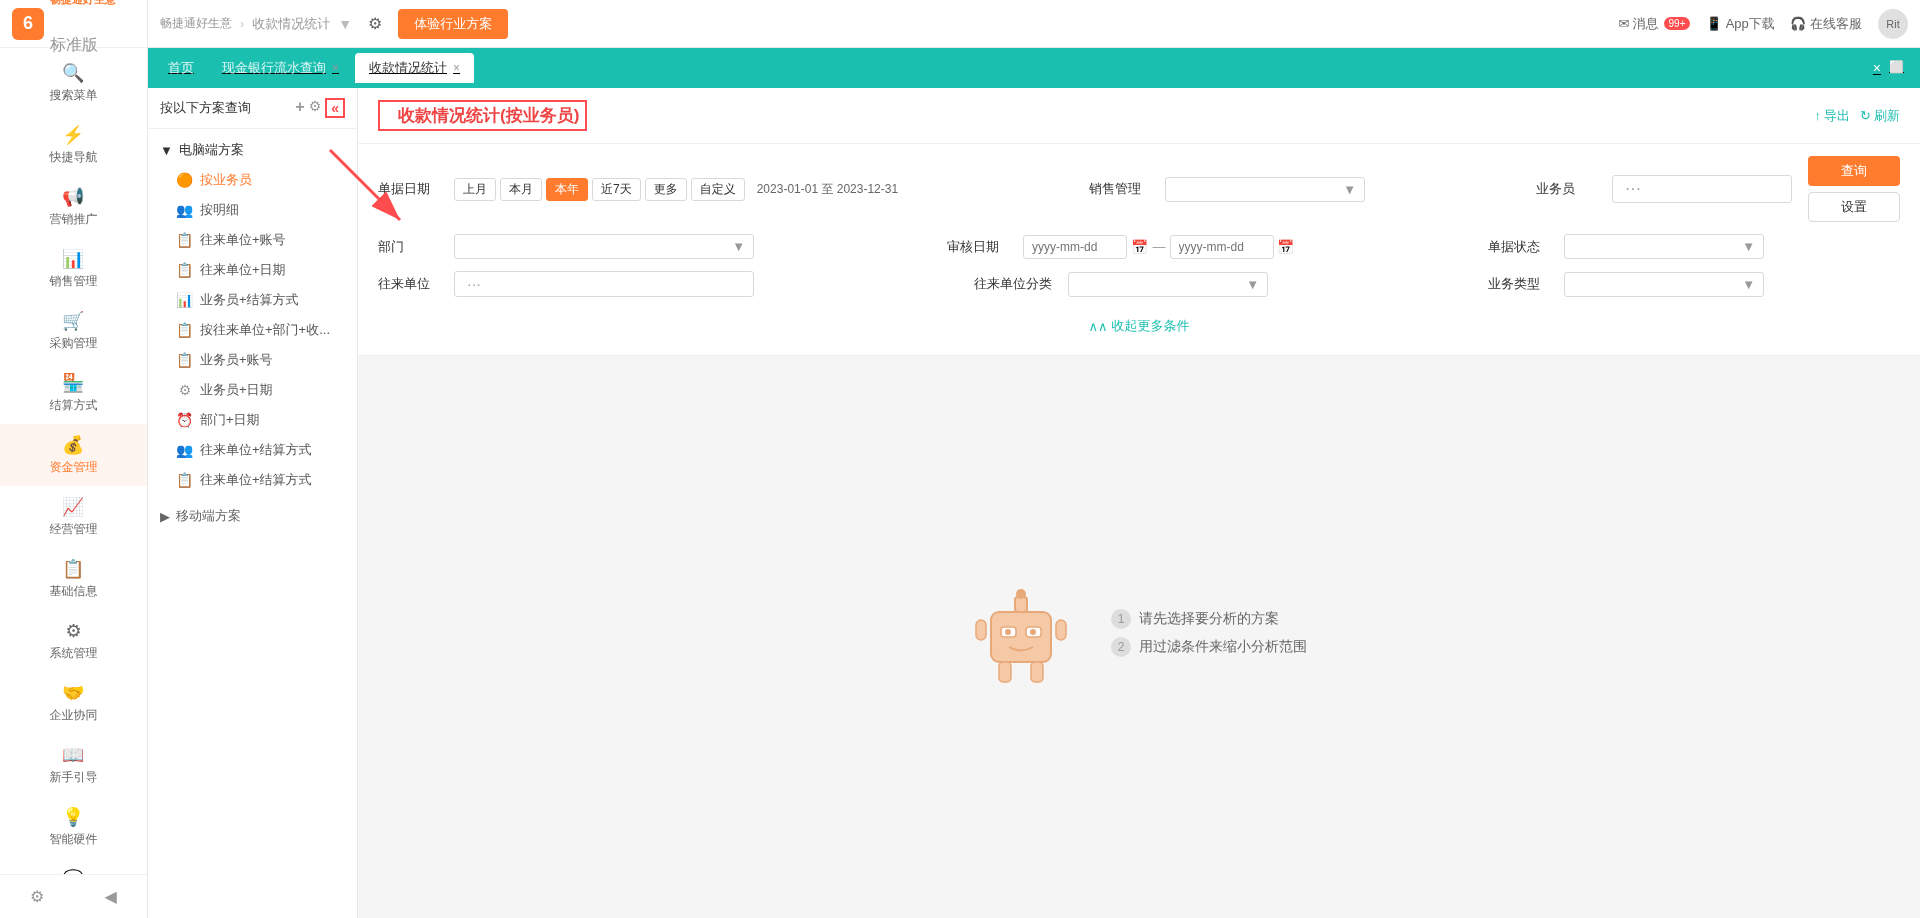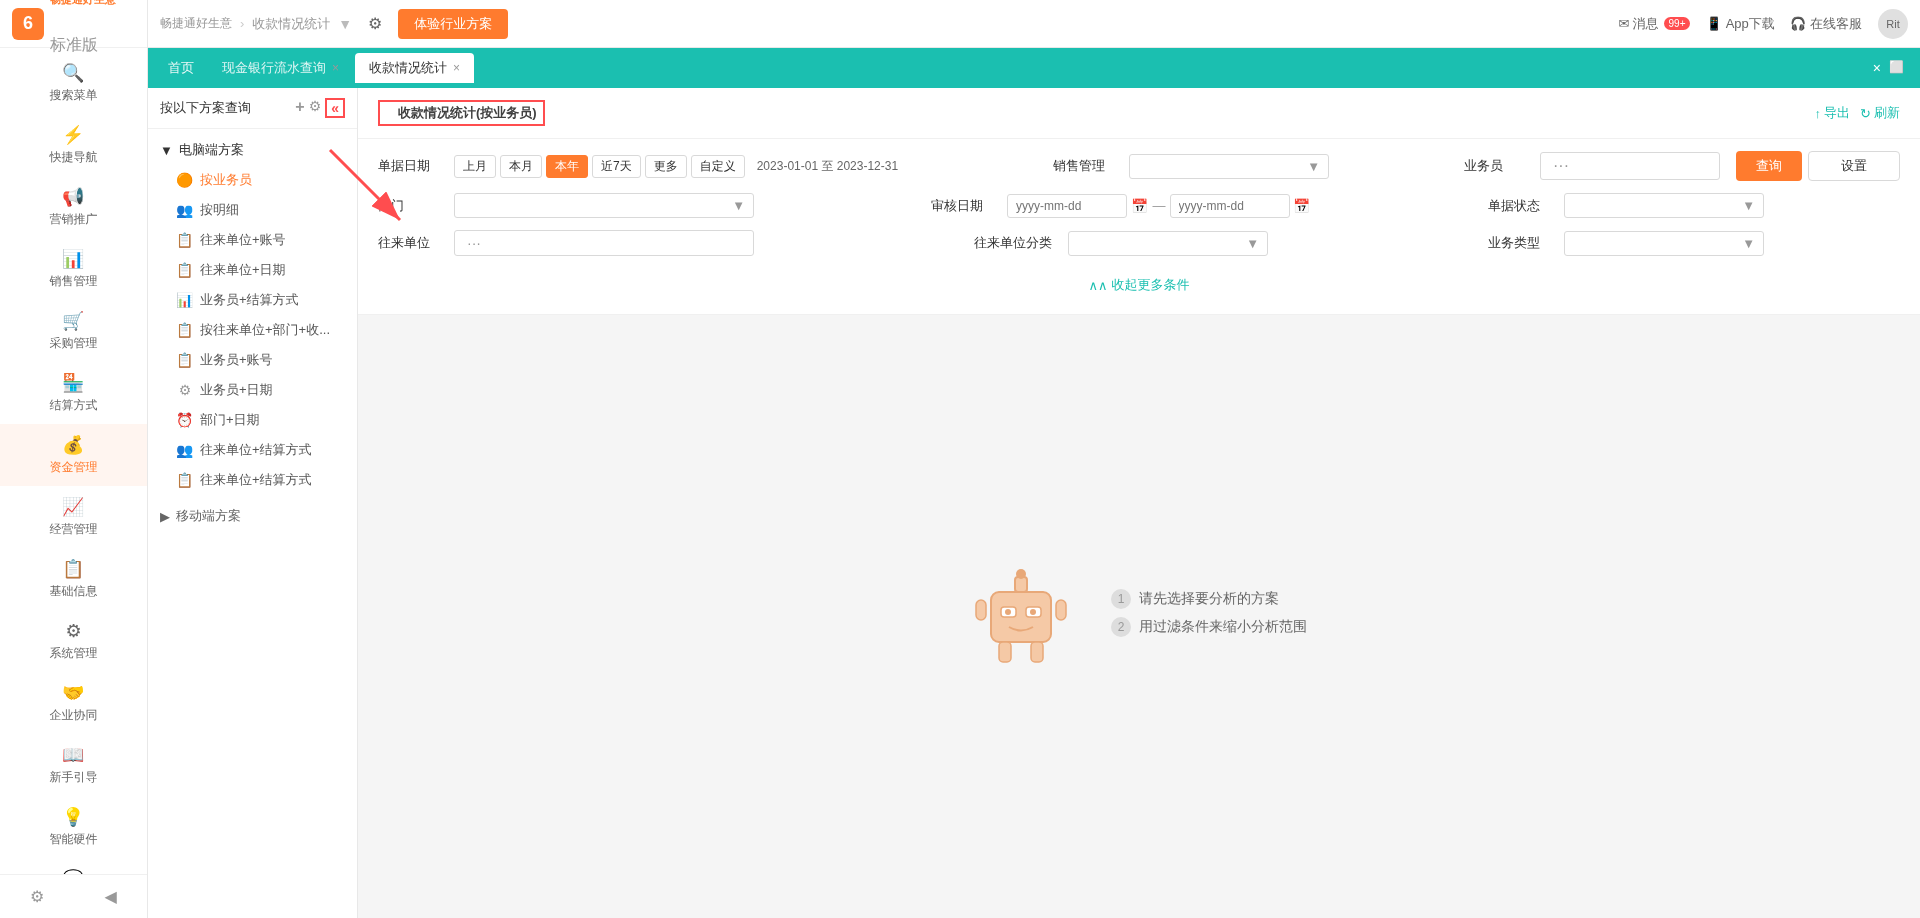--- a/index.html
+++ b/index.html
@@ -27,21 +27,21 @@
     .topbar-breadcrumb { color: #999; font-size: 13px; }
     .topbar-spacer { flex: 1; }
     .topbar-btn { display: flex; align-items: center; gap: 4px; padding: 6px 16px; border-radius: 4px; font-size: 13px; cursor: pointer; }
     .topbar-btn.orange { background: #ff7b2e; color: white; border: none; }
     .topbar-gear { width: 30px; height: 30px; display: flex; align-items: center; justify-content: center; color: #666; cursor: pointer; font-size: 16px; }
     .topbar-icons { display: flex; align-items: center; gap: 16px; color: #666; font-size: 13px; }
     .badge { background: #ff4d4f; color: white; border-radius: 10px; padding: 1px 5px; font-size: 10px; margin-left: 2px; }
     .topbar-user { width: 30px; height: 30px; background: #ddd; border-radius: 50%; }
 
     
-    .tabs { height: 40px; background: #1bbfb0; display: flex; align-items: center; padding: 0 8px; gap: 2px; }
+    .tabs { height: 40px; background: #1bbfb0; display: flex; align-items: center; padding: 0 8px; gap: 2px; text-decoration: underline; }
     .tab { display: flex; align-items: center; gap: 6px; padding: 6px 14px; border-radius: 4px 4px 0 0; cursor: pointer; font-size: 13px; color: rgba(255,255,255,0.85); }
     .tab.active { background: #fff; color: #333; }
     .tab-close { font-size: 12px; color: #999; cursor: pointer; }
     .tab-home { color: rgba(255,255,255,0.9); padding: 6px 12px; }
     .tabs-spacer { flex: 1; }
     .tabs-controls { display: flex; gap: 8px; color: white; font-size: 16px; cursor: pointer; padding: 0 8px; }
 
     
     .content { flex: 1; display: flex; overflow: hidden; }
 
@@ -55,21 +55,21 @@
     .filter-panel { background: #fff; padding: 12px 20px; border-bottom: 1px solid #f0f0f0; }
     .filter-row { display: flex; align-items: center; gap: 16px; margin-bottom: 12px; }
     .filter-label { color: #333; font-size: 13px; min-width: 60px; flex-shrink: 0; }
     .filter-date-btns { display: flex; gap: 4px; align-items: center; }
     .date-btn { padding: 2px 8px; border: 1px solid #d9d9d9; border-radius: 3px; font-size: 12px; cursor: pointer; color: #333; background: #fff; }
     .date-btn.active { background: #ff7b2e; color: white; border-color: #ff7b2e; }
     .date-range { color: #666; font-size: 12px; margin-left: 8px; }
     .filter-select { display: flex; align-items: center; border: 1px solid #d9d9d9; border-radius: 3px; padding: 4px 8px; background: #fff; min-width: 180px; cursor: pointer; gap: 4px; }
     .filter-select .arrow { margin-left: auto; color: #999; }
     .filter-input-group { display: flex; align-items: center; gap: 4px; }
-    .date-input { border: 1px solid #d9d9d9; border-radius: 3px; padding: 4px 8px; font-size: 12px; color: #bbb; background: #fff; width: 120px; }
+    .date-input { border: 1px solid #d9d9d9; border-radius: 3px; padding: 4px 8px; font-size: 12px; color: #bbb; background: #fff; width: 104px; }
     .filter-divider { color: #999; }
     .collapse-btn { display: flex; align-items: center; gap: 4px; color: #1bbfb0; font-size: 13px; cursor: pointer; justify-content: center; padding: 8px; }
 
     
     .scheme-panel { width: 210px; background: #fff; border-right: 1px solid #e8e8e8; flex-shrink: 0; }
     .scheme-header { padding: 10px 12px; display: flex; align-items: center; gap: 6px; border-bottom: 1px solid #f0f0f0; font-size: 13px; color: #333; }
     .scheme-header-actions { margin-left: auto; display: flex; gap: 4px; color: #999; cursor: pointer; }
     .scheme-group { padding: 6px 0; }
     .scheme-group-title { padding: 6px 12px; display: flex; align-items: center; gap: 6px; color: #333; font-size: 13px; cursor: pointer; }
     .scheme-item { padding: 6px 12px 6px 28px; display: flex; align-items: center; gap: 6px; color: #555; font-size: 13px; cursor: pointer; }
@@ -78,21 +78,21 @@
     .scheme-item-icon.gray { color: #999; }
 
     
     .bottom-content { flex: 1; background: #f5f5f5; display: flex; flex-direction: column; align-items: center; justify-content: center; }
     .empty-state { display: flex; flex-direction: column; align-items: center; gap: 16px; }
     .empty-tips { color: #666; font-size: 14px; }
     .empty-tip-item { display: flex; align-items: center; gap: 8px; margin-bottom: 8px; }
     .tip-num { width: 20px; height: 20px; border-radius: 50%; background: #ddd; display: flex; align-items: center; justify-content: center; font-size: 12px; color: #999; flex-shrink: 0; }
 
     
-    .action-btns { display: flex; flex-direction: row; gap: 6px; margin-left: auto; }
+    .action-btns { display: flex; flex-direction: column; gap: 6px; margin-left: auto; }
     .query-btn { background: #ff7b2e; color: white; border: none; padding: 6px 20px; border-radius: 4px; font-size: 13px; cursor: pointer; }
     .settings-btn { background: #fff; color: #333; border: 1px solid #d9d9d9; padding: 5px 32px; border-radius: 4px; font-size: 13px; cursor: pointer; }
 
     .more-icon { color: #999; cursor: pointer; font-size: 16px; }
 
     
     .red-box { border: 2px solid #ff4d4f; display: inline-block; padding: 2px 6px; }
 
     
     .mobile-scheme { padding: 6px 12px; display: flex; align-items: center; gap: 6px; color: #666; font-size: 13px; cursor: pointer; }
@@ -292,21 +292,21 @@
         <div class="mobile-scheme">
           <span>▶</span>
           <span>移动端方案</span>
         </div>
       </div>
 
       <div class="page-wrapper">
 
         <div class="page-header">
           <div class="red-box">
-            <span style="font-size:13px;font-weight:bold;color:#404040;padding-left:12px;">收款情况统计(按业务员)</span>
+            <span style="font-size:17px;font-weight:bold;color:#ef4444;padding-left:12px;">收款情况统计(按业务员)</span>
           </div>
           <div class="page-header-actions">
             <span style="display:flex;align-items:center;gap:3px;">
               <span>↑</span>
               <span>导出</span>
             </span>
             <span style="display:flex;align-items:center;gap:3px;">
               <span>↻</span>
               <span>刷新</span>
             </span>

